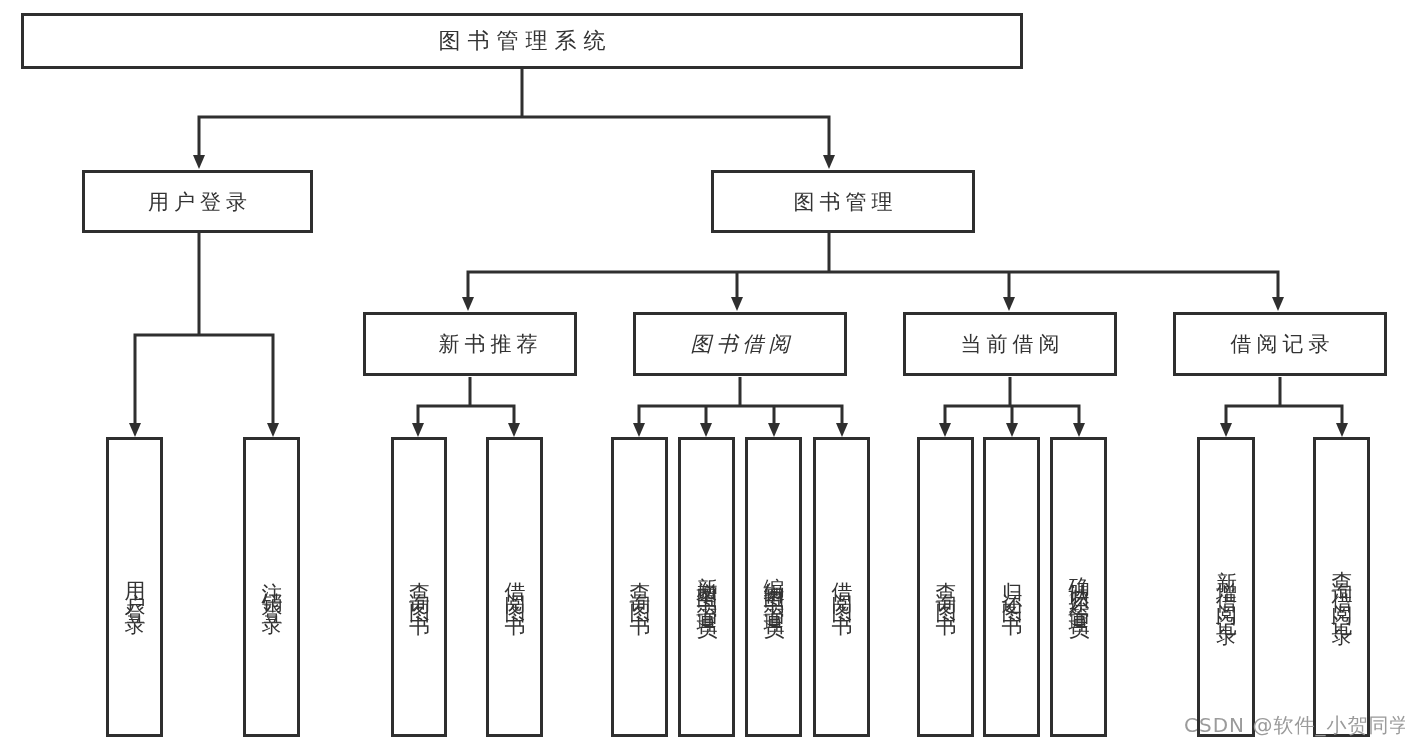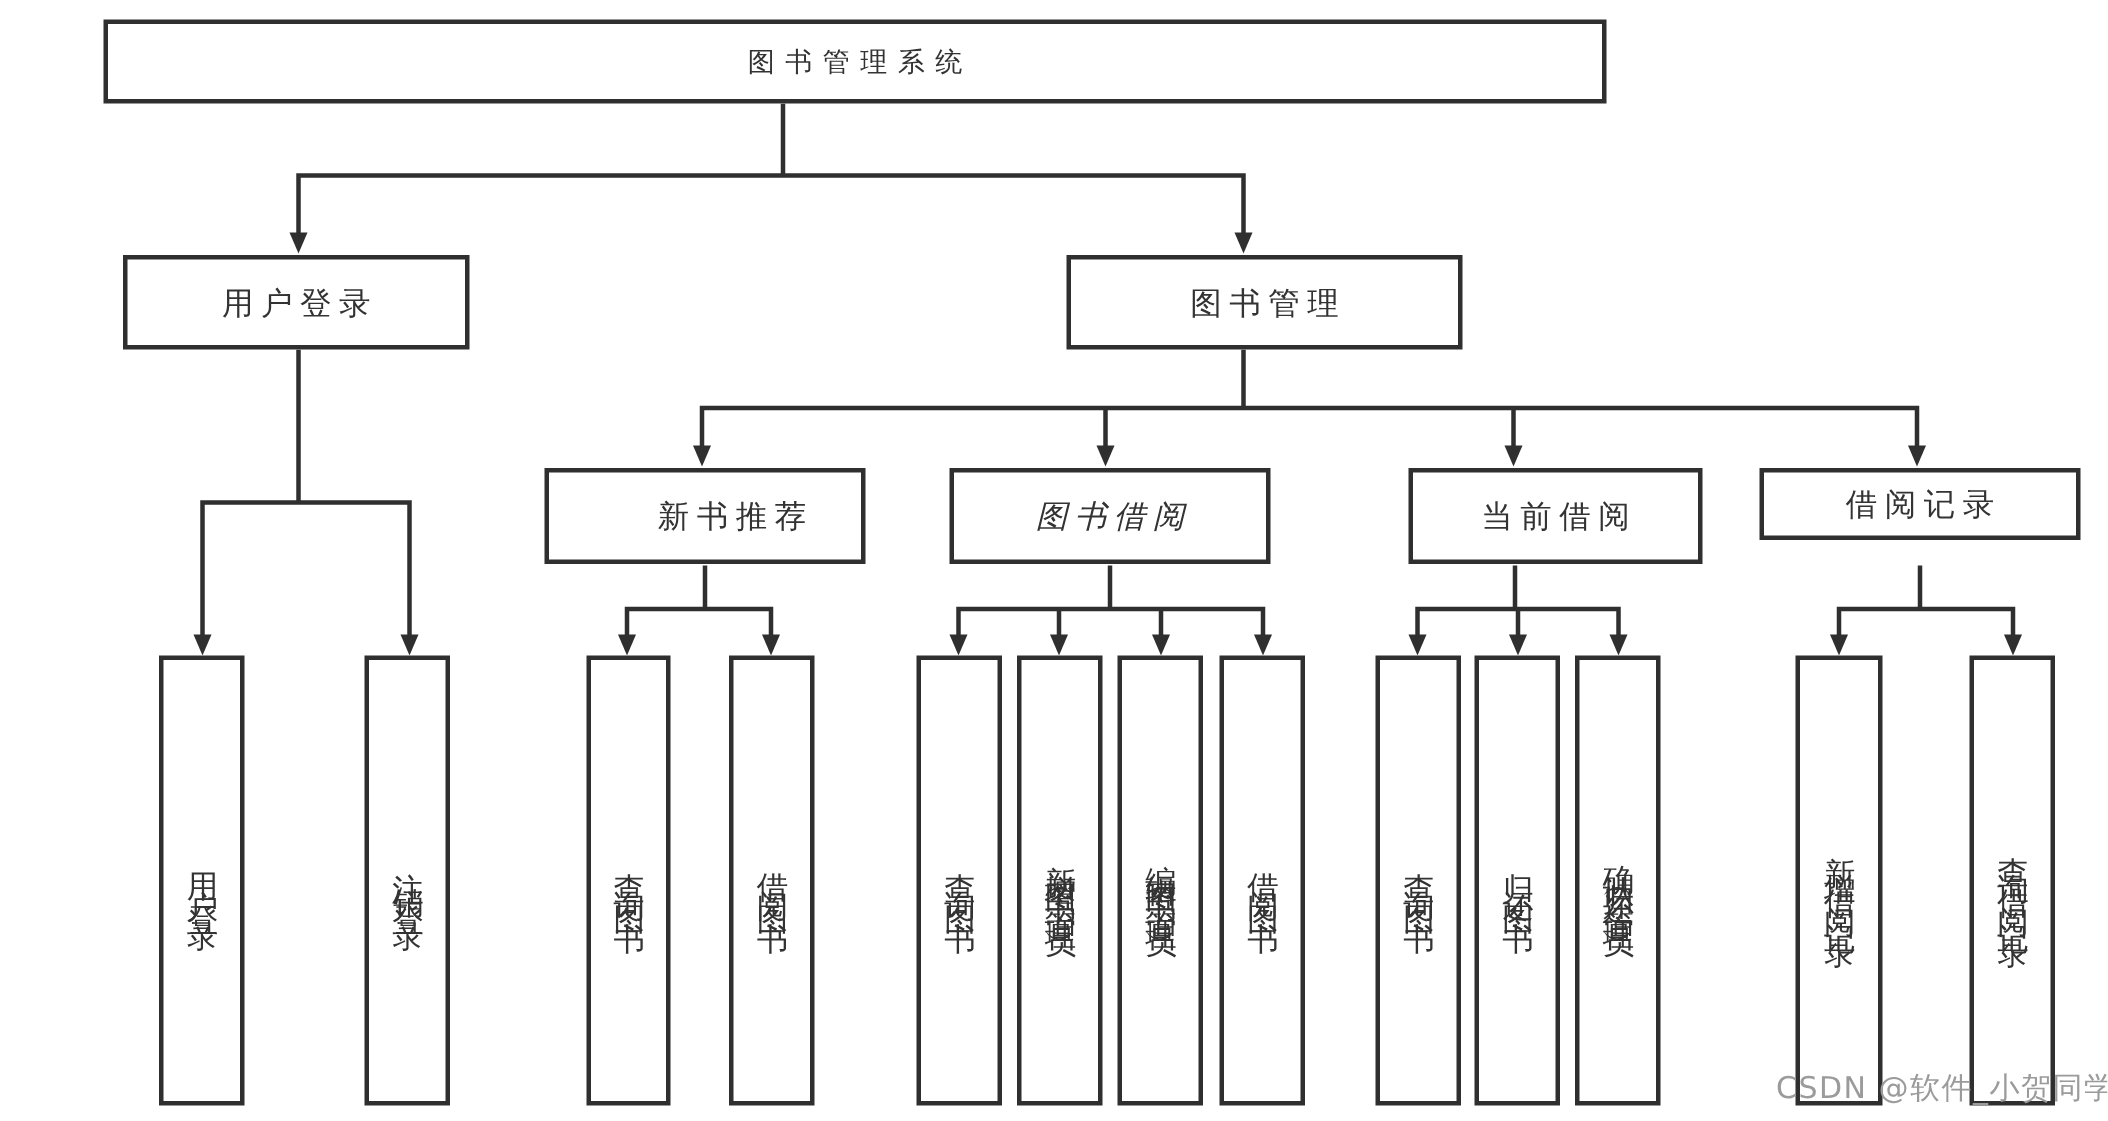--- a/index.html
+++ b/index.html
@@ -28,21 +28,21 @@
     align-items:center;
     justify-content:center;
     z-index:2;
   }
   .hbox{
     font-size:21px;
     letter-spacing:5px;
     text-indent:5px; 
     white-space:nowrap;
   }
-  .rootbox{font-size:18px;letter-spacing:7px;text-indent:7px;margin-left:48px;}
+  .rootbox{font-size:22px;letter-spacing:7px;text-indent:7px;}
   .vbox span{
     writing-mode:vertical-rl;
     text-orientation:mixed;
     font-size:21px;
     letter-spacing:11px;
     line-height:1;
     white-space:nowrap;
   }
   .vbox.tight span{letter-spacing:6px;}
   .watermark{
@@ -111,24 +111,24 @@
   <div class="node hbox" style="left:711px;top:170px;width:264px;height:63px;">
     <span>图书管理</span>
   </div>
 
   <div class="node hbox" style="left:363px;top:312px;width:214px;height:64px;padding-left:36px;">
     <span>新书推荐</span>
   </div>
   <div class="node hbox" style="left:633px;top:312px;width:214px;height:64px;font-style:italic;">
     <span>图书借阅</span>
   </div>
-  <div class="node hbox" style="left:939px;top:312px;width:196px;height:64px;">
+  <div class="node hbox" style="left:903px;top:312px;width:214px;height:64px;">
     <span>当前借阅</span>
   </div>
-  <div class="node hbox" style="left:1173px;top:312px;width:214px;height:48px;">
+  <div class="node hbox" style="left:1173px;top:312px;width:214px;height:64px;">
     <span>借阅记录</span>
   </div>
 
   <div class="node vbox" style="left:106px;top:437px;width:57px;height:300px;">
     <span>用户登录</span>
   </div>
   <div class="node vbox" style="left:243px;top:437px;width:57px;height:300px;">
     <span>注销登录</span>
   </div>
 

